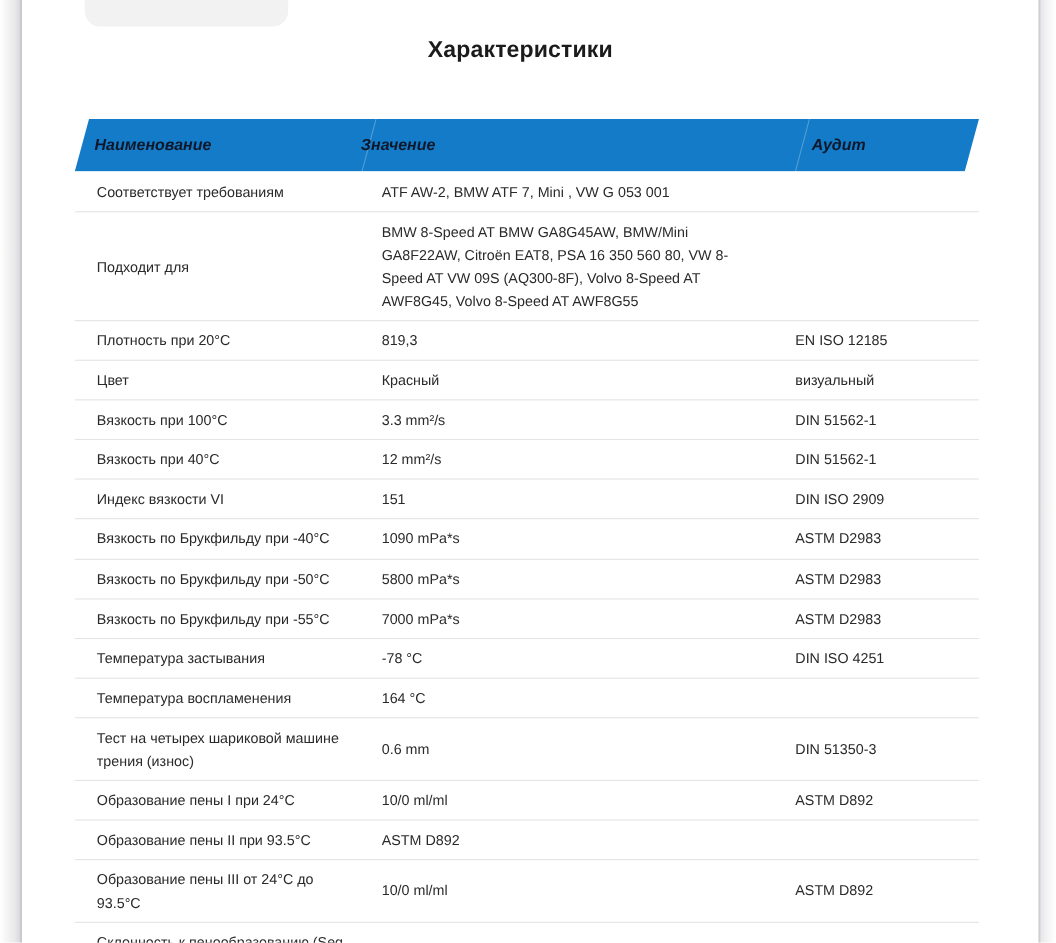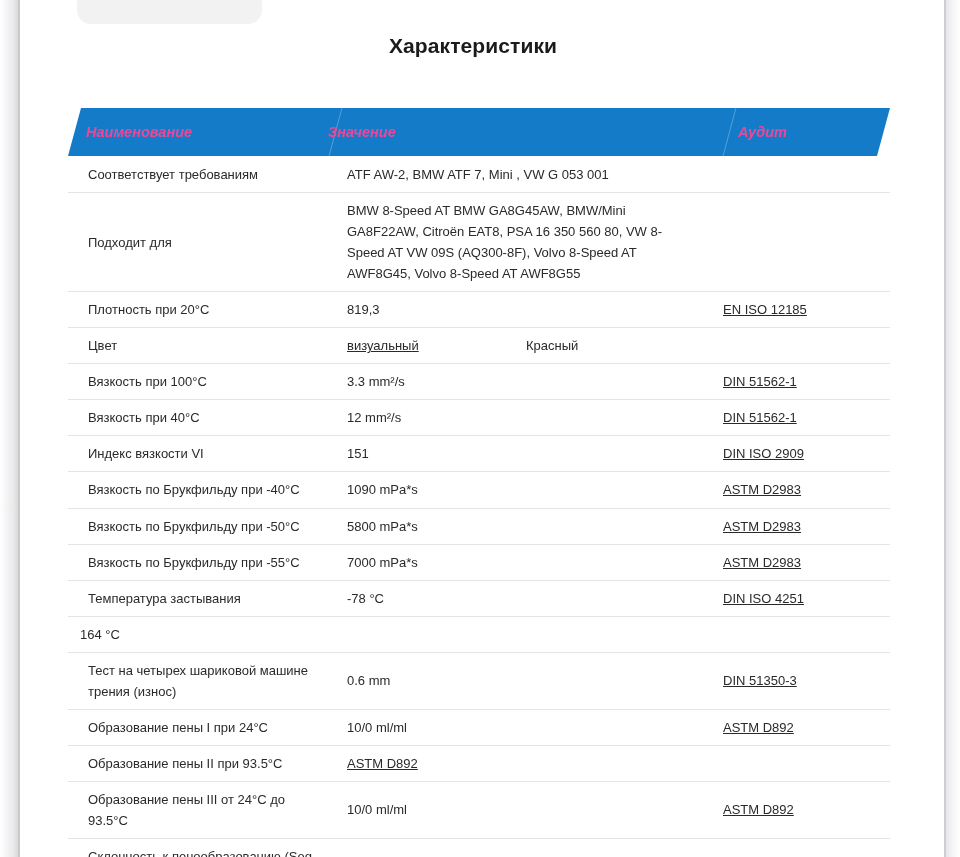--- a/index.html
+++ b/index.html
@@ -114,21 +114,21 @@
     transform: skewX(-15deg);
   }
   .thead-div.d1 { left: 267px; }
   .thead-div.d2 { left: 661px; }
 
   .th {
     position: absolute;
     top: 0;
     height: 48px;
     line-height: 48px;
-    color: #ec4899;
+    color: #0f172a;
     font-size: 14.5px;
     font-weight: bold;
     font-style: italic;
     white-space: nowrap;
   }
   .th.c1 { left: 18px; }
   .th.c2 { left: 260px; }
   .th.c3 { left: 670px; }
 
   .tbody {
@@ -159,21 +159,20 @@
     padding: 7px 12px 7px 20px;
   }
   .cell.c-value {
     width: 376px;
     flex: 0 0 376px;
     padding: 7px 12px 7px 12px;
   }
   .cell.c-audit {
     flex: 1 1 auto;
     padding: 7px 8px 7px 12px;
-    text-decoration: underline;
   }
 </style>
 </head>
 <body>
 
 <div class="page-edge-left"></div>
 <div class="page-edge-line"></div>
 <div class="page-edge-right"></div>
 <div class="page-edge-line-right"></div>
 
@@ -205,22 +204,22 @@
           <div class="cell c-value">BMW 8-Speed AT BMW GA8G45AW, BMW/Mini GA8F22AW, Citroën EAT8, PSA 16 350 560 80, VW 8-Speed AT VW 09S (AQ300-8F), Volvo 8-Speed AT AWF8G45, Volvo 8-Speed AT AWF8G55</div>
           <div class="cell c-audit"></div>
         </div>
         <div class="trow">
           <div class="cell c-name">Плотность при 20°C</div>
           <div class="cell c-value">819,3</div>
           <div class="cell c-audit">EN ISO 12185</div>
         </div>
         <div class="trow">
           <div class="cell c-name">Цвет</div>
+          <div class="cell c-value">Красный</div>
           <div class="cell c-audit">визуальный</div>
-          <div class="cell c-value">Красный</div>
         </div>
         <div class="trow">
           <div class="cell c-name">Вязкость при 100°C</div>
           <div class="cell c-value">3.3 mm²/s</div>
           <div class="cell c-audit">DIN 51562-1</div>
         </div>
         <div class="trow">
           <div class="cell c-name">Вязкость при 40°C</div>
           <div class="cell c-value">12 mm²/s</div>
           <div class="cell c-audit">DIN 51562-1</div>
@@ -244,20 +243,21 @@
           <div class="cell c-name">Вязкость по Брукфильду при -55°C</div>
           <div class="cell c-value">7000 mPa*s</div>
           <div class="cell c-audit">ASTM D2983</div>
         </div>
         <div class="trow">
           <div class="cell c-name">Температура застывания</div>
           <div class="cell c-value">-78 °C</div>
           <div class="cell c-audit">DIN ISO 4251</div>
         </div>
         <div class="trow">
+          <div class="cell c-name">Температура воспламенения</div>
           <div class="cell c-value">164 °C</div>
         </div>
         <div class="trow">
           <div class="cell c-name">Тест на четырех шариковой машине трения (износ)</div>
           <div class="cell c-value">0.6 mm</div>
           <div class="cell c-audit">DIN 51350-3</div>
         </div>
         <div class="trow">
           <div class="cell c-name">Образование пены I при 24°C</div>
           <div class="cell c-value">10/0 ml/ml</div>

